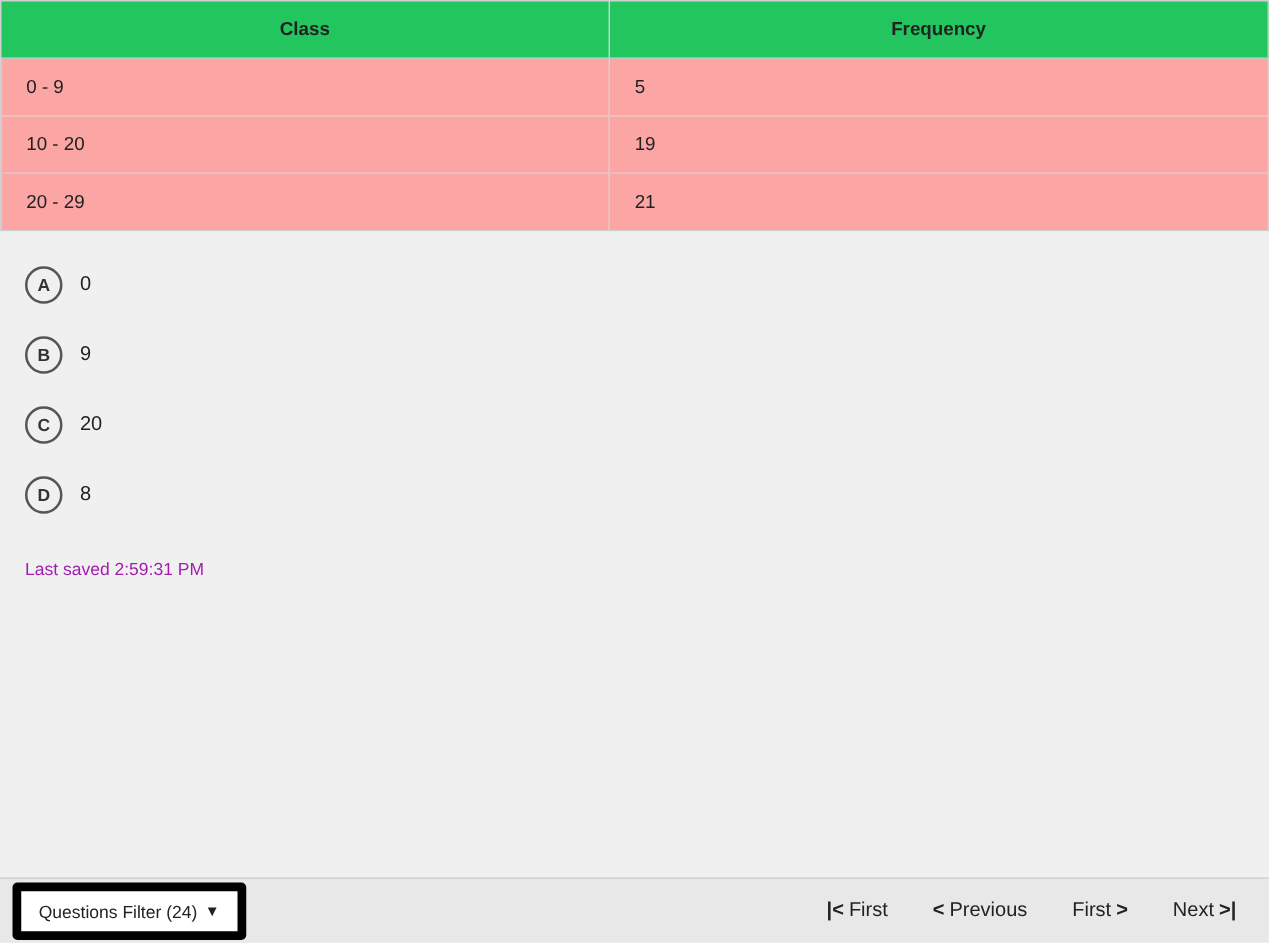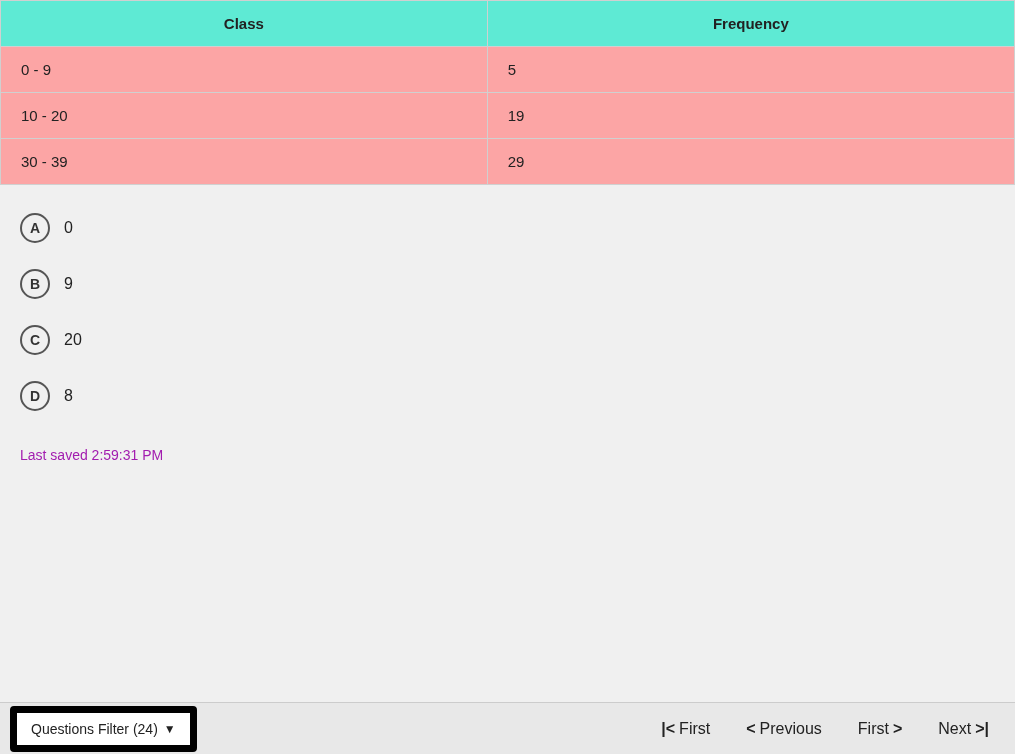--- a/index.html
+++ b/index.html
@@ -36,21 +36,21 @@
       border: 1px solid #d0d0d0;
       padding: 14px 20px;
       font-size: 15px;
       color: #222;
       background-color: #fca5a5;
     }
 
     .freq-table th {
       font-weight: 600;
       font-size: 15px;
-      background-color: #5eead4;
+      background-color: #22c55e;
     }
 
     .freq-table td:first-child {
       width: 48%;
     }
 
     .freq-table td:last-child {
       width: 52%;
     }
 
@@ -170,22 +170,22 @@
     <tbody id="table-body">
     <tr>
           <td>0 - 9</td>
           <td>5</td>
         </tr>
         <tr>
           <td>10 - 20</td>
           <td>19</td>
         </tr>
         <tr>
-          <td>30 - 39</td>
-          <td>29</td>
+          <td>20 - 29</td>
+          <td>21</td>
         </tr>
       </tbody>
   </table>
 
   <div class="answers-section">
     <div id="answers-container">
         <div class="answer-option">
           <div class="answer-circle">A</div>
           <span class="answer-text">0</span>
         </div>

